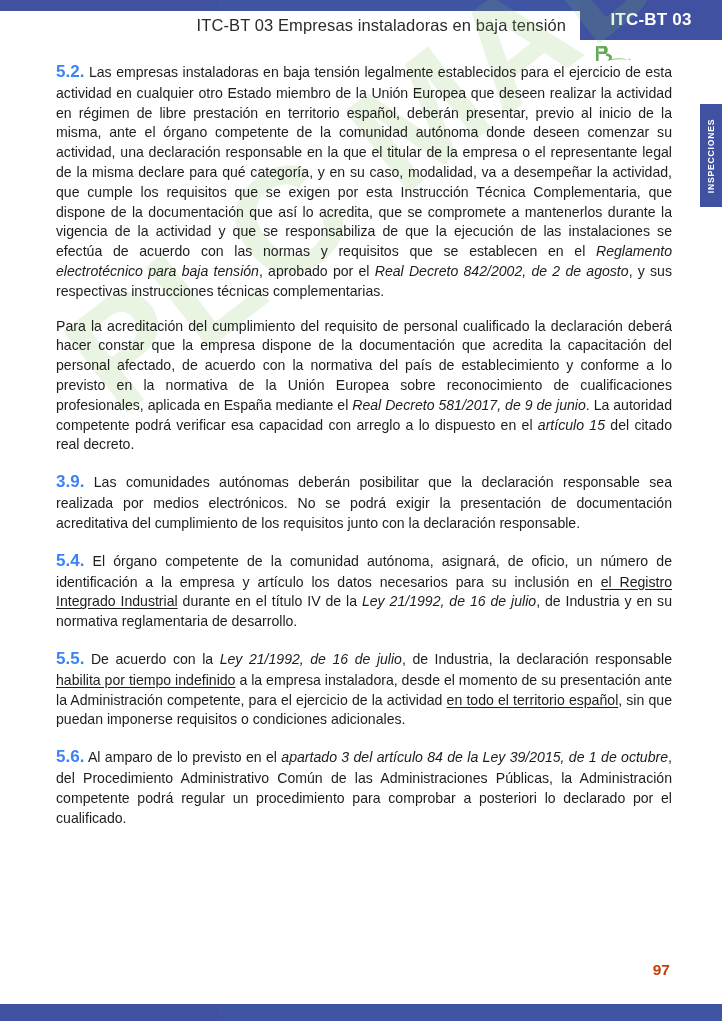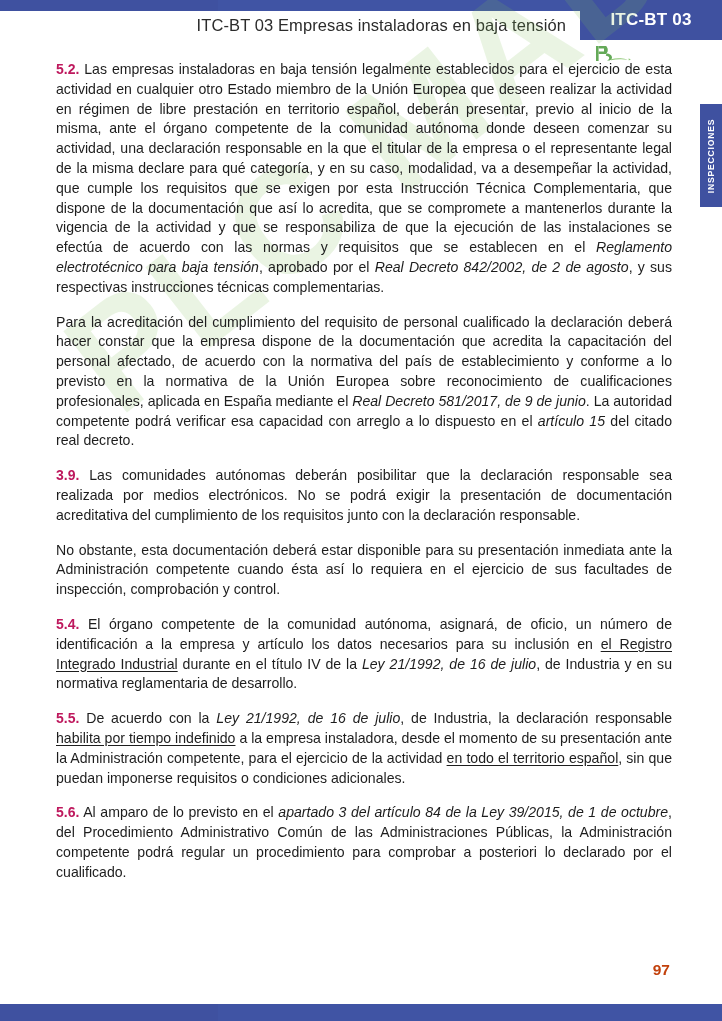--- a/index.html
+++ b/index.html
@@ -134,23 +134,23 @@
   p.para {
     margin: 0 0 15px 0;
     font-size: 14.1px;
     line-height: 1.405;
     color: #1d1d1d;
     text-align: justify;
     text-justify: inter-word;
   }
   p.para:last-child { margin-bottom: 0; }
   .secnum {
-    color: #be185d;
-    font-weight: bold;
-    font-size: 14px;
+    color: #3b82f6;
+    font-weight: bold;
+    font-size: 17px;
   }
   em { font-style: italic; }
   u { text-decoration: underline; text-underline-offset: 2px; }
   .gap-md { margin-bottom: 20px; }
 
   
   .page-number {
     position: absolute;
     right: 52px; bottom: 42px;
     font-size: 15.5px;
@@ -205,23 +205,20 @@
 
     <p class="para gap-md">
       <span><span>Para la acreditación del cumplimiento del requisito de personal cualificado la declaración deberá hacer constar que la empresa dispone de la documentación que acredita la capacitación del personal afectado, de acuerdo con la normativa del país de establecimiento y conforme a lo previsto en la normativa de la Unión Europea sobre reconocimiento de cualificaciones profesionales, aplicada en España mediante el </span><em>Real Decreto 581/2017, de 9 de junio</em><span>. La autoridad competente podrá verificar esa capacidad con arreglo a lo dispuesto en el </span><em>artículo 15</em><span> del citado real decreto.</span></span>
     </p>
 
     <p class="para">
       <span class="secnum">3.9.</span> 
       <span><span>Las comunidades autónomas deberán posibilitar que la declaración responsable sea realizada por medios electrónicos. No se podrá exigir la presentación de documentación acreditativa del cumplimiento de los requisitos junto con la declaración responsable.</span></span>
     </p>
 
-    <p class="para gap-md">
-      <span><span>No obstante, esta documentación deberá estar disponible para su presentación inmediata ante la Administración competente cuando ésta así lo requiera en el ejercicio de sus facultades de inspección, comprobación y control.</span></span>
-    </p>
 
     <p class="para gap-md">
       <span class="secnum">5.4.</span> 
       <span><span>El órgano competente de la comunidad autónoma, asignará, de oficio, un número de identificación a la empresa y artículo los datos necesarios para su inclusión en </span><u>el Registro Integrado Industrial</u><span> durante en el título IV de la </span><em>Ley 21/1992, de 16 de julio</em><span>, de Industria y en su normativa reglamentaria de desarrollo.</span></span>
     </p>
 
     <p class="para gap-md">
       <span class="secnum">5.5.</span> 
       <span><span>De acuerdo con la </span><em>Ley 21/1992, de 16 de julio</em><span>, de Industria, la declaración responsable </span><u>habilita por tiempo indefinido</u><span> a la empresa instaladora, desde el momento de su presentación ante la Administración competente, para el ejercicio de la actividad </span><u>en todo el territorio español</u><span>, sin que puedan imponerse requisitos o condiciones adicionales.</span></span>
     </p>

